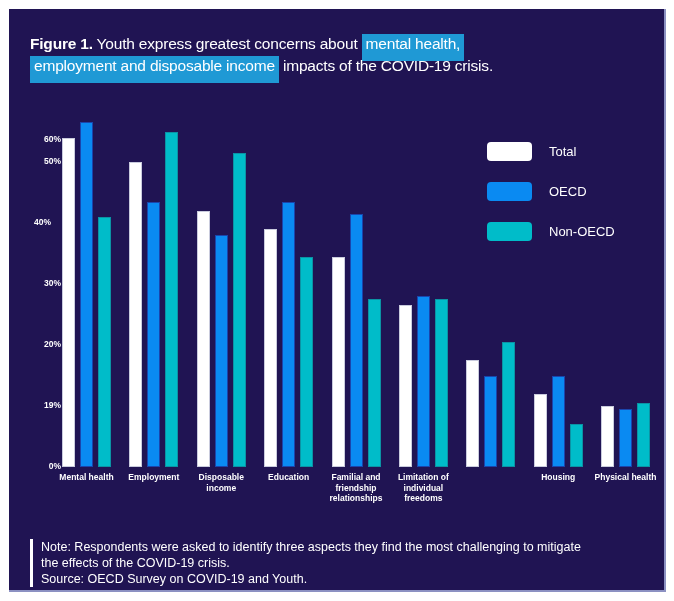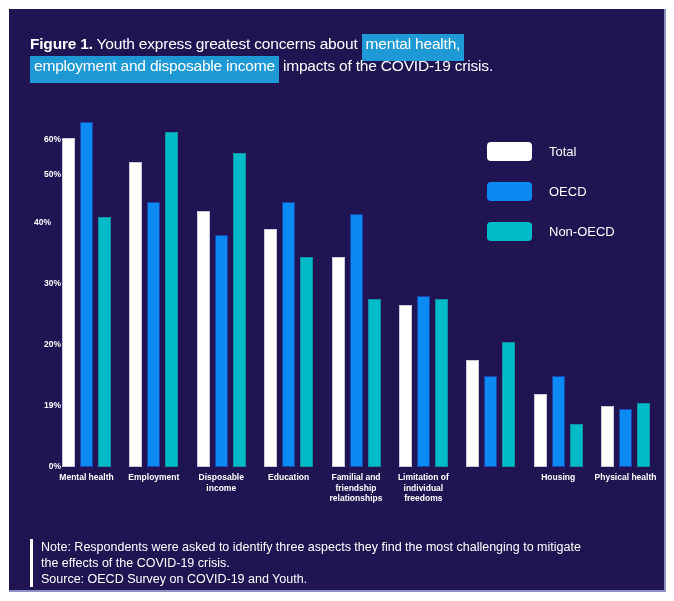--- a/index.html
+++ b/index.html
@@ -44,21 +44,21 @@
       <span class="hl">employment and disposable income</span><span> impacts of the COVID-19 crisis.</span>
     </div>
 
     <div class="chart">
       <div id="yaxis">
           <div class="ytick" style="left: 18px; top: 452px;">0%</div>
           <div class="ytick" style="left: 18px; top: 391px;">19%</div>
           <div class="ytick" style="left: 18px; top: 330px;">20%</div>
           <div class="ytick" style="left: 18px; top: 269px;">30%</div>
           <div class="ytick" style="left: 8px; top: 208px;">40%</div>
-          <div class="ytick" style="left: 18px; top: 160px; text-align: right;">50%</div>
+          <div class="ytick" style="left: 18px; top: 147px; text-align: right;">50%</div>
           <div class="ytick" style="left: 18px; top: 86px; margin-top: 39px;">60%</div>
         </div>
       <div class="plot" id="plot">
           <div class="group">
             <div class="bar" style="height: 329.4px; background: rgb(255, 255, 255); border-color: rgb(201, 203, 221);"></div>
             <div class="bar" style="height: 344.65px; background: rgb(10, 138, 242); border-color: rgb(26, 69, 173);"></div>
             <div class="bar" style="height: 250.1px; background: rgb(0, 188, 201); border-color: rgb(11, 147, 164);"></div>
             <div class="xlabel">Mental health</div>
           </div>
           <div class="group">

